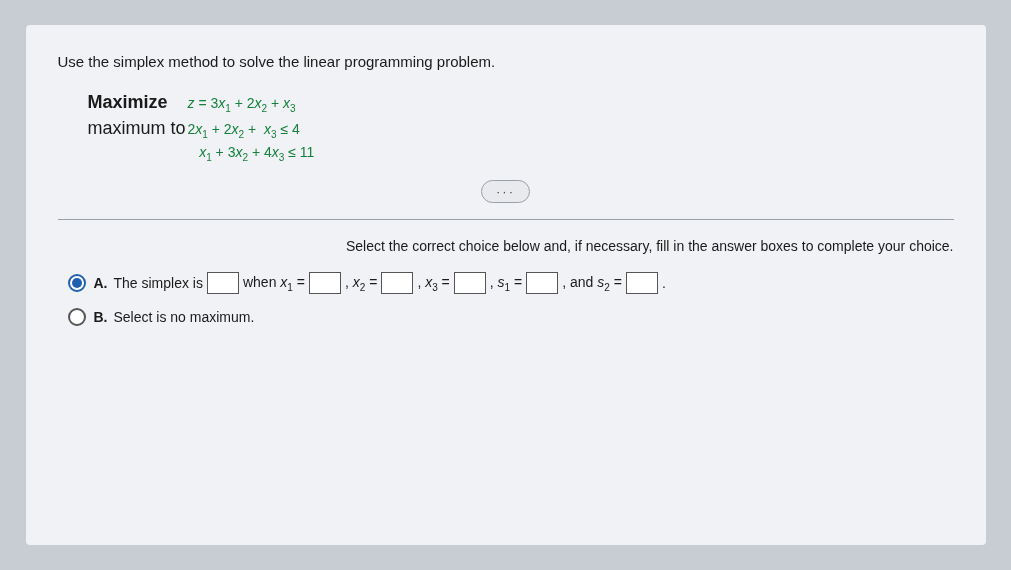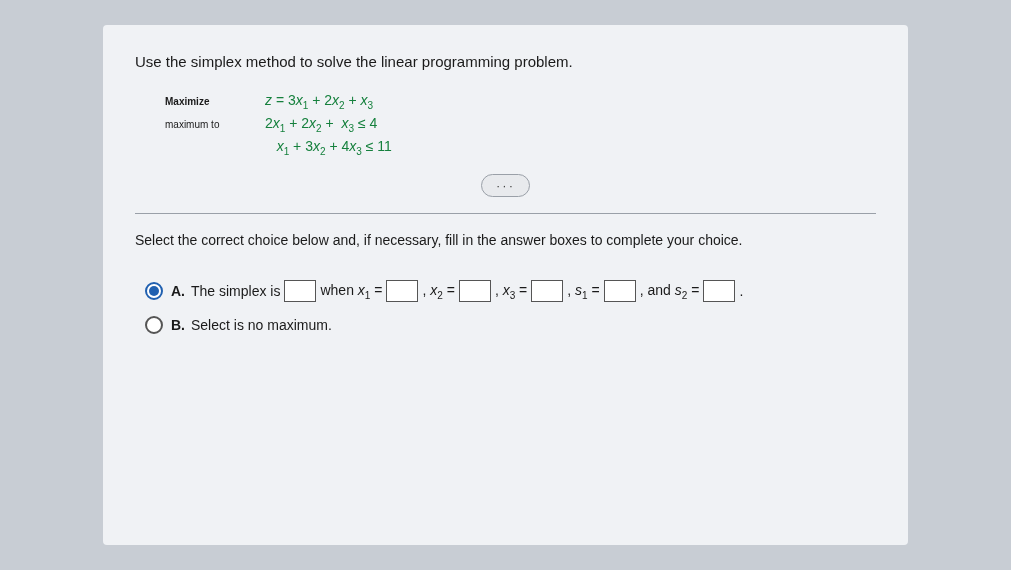--- a/index.html
+++ b/index.html
@@ -8,21 +8,21 @@
       background: #c8cdd4;
       display: flex;
       justify-content: center;
       align-items: center;
       min-height: 570px;
       font-family: Arial, sans-serif;
     }
 
     .card {
       background: #f0f2f5;
-      width: 805px;
+      width: 960px;
       min-height: 520px;
       border-radius: 4px;
       padding: 28px 32px 24px 32px;
       position: relative;
     }
 
     .instruction {
       font-size: 15px;
       color: #1a1a1a;
       margin-bottom: 22px;
@@ -35,21 +35,21 @@
     }
 
     .problem-row {
       display: flex;
       align-items: baseline;
       margin-bottom: 4px;
     }
 
     .label-col {
       width: 100px;
-      font-size: 10px;
+      font-size: 18px;
       font-weight: bold;
       color: #1a1a1a;
       flex-shrink: 0;
     }
 
     .label-col.normal {
       font-weight: normal;
     }
 
     .math-col {
@@ -72,21 +72,22 @@
       padding: 3px 14px;
       font-size: 13px;
       cursor: pointer;
       color: #444;
       letter-spacing: 2px;
     }
 
     .select-instruction {
       font-size: 14px;
       color: #1a1a1a;
-      margin-bottom: 32px;
+      margin-bottom: 18px;
+      text-align: right;
     }
 
     .choices {
       margin-left: 10px;
     }
 
     .choice-row {
       display: flex;
       align-items: center;
       margin-bottom: 14px;

